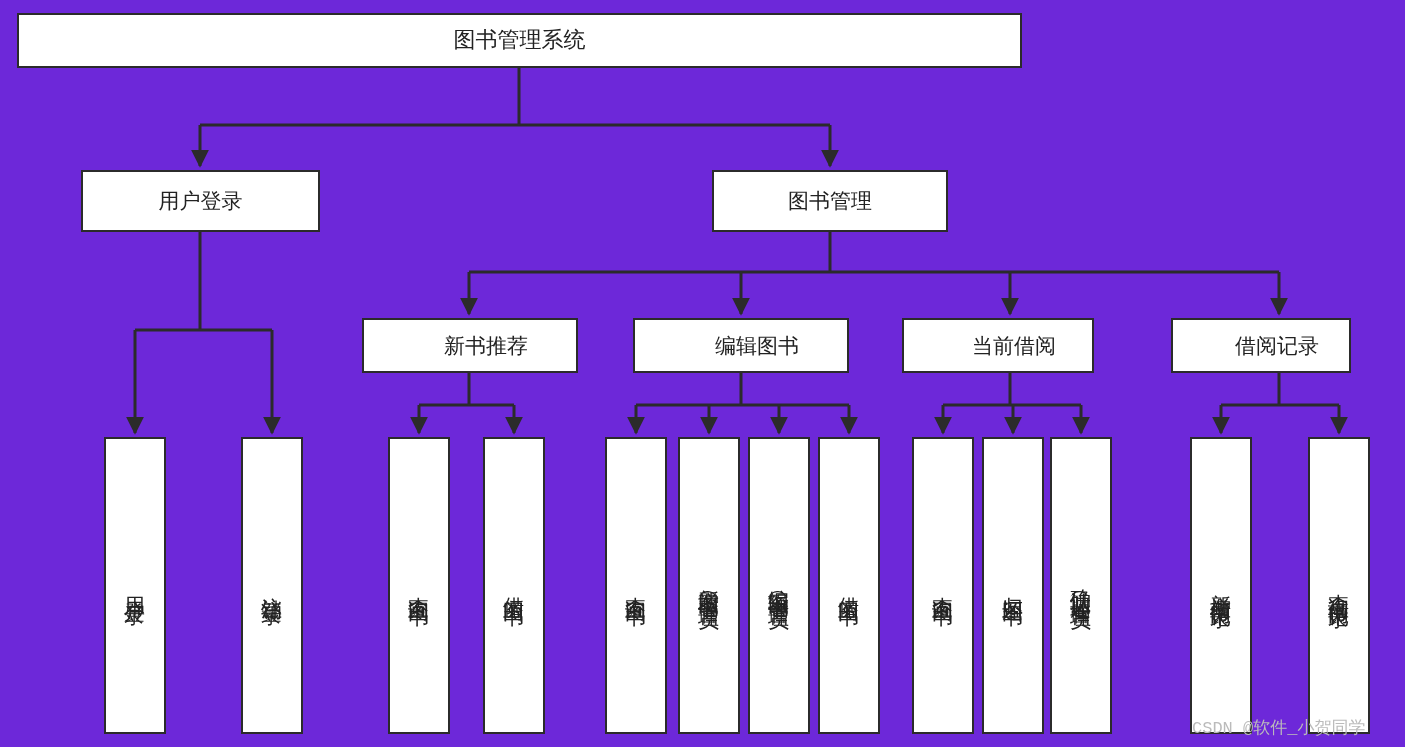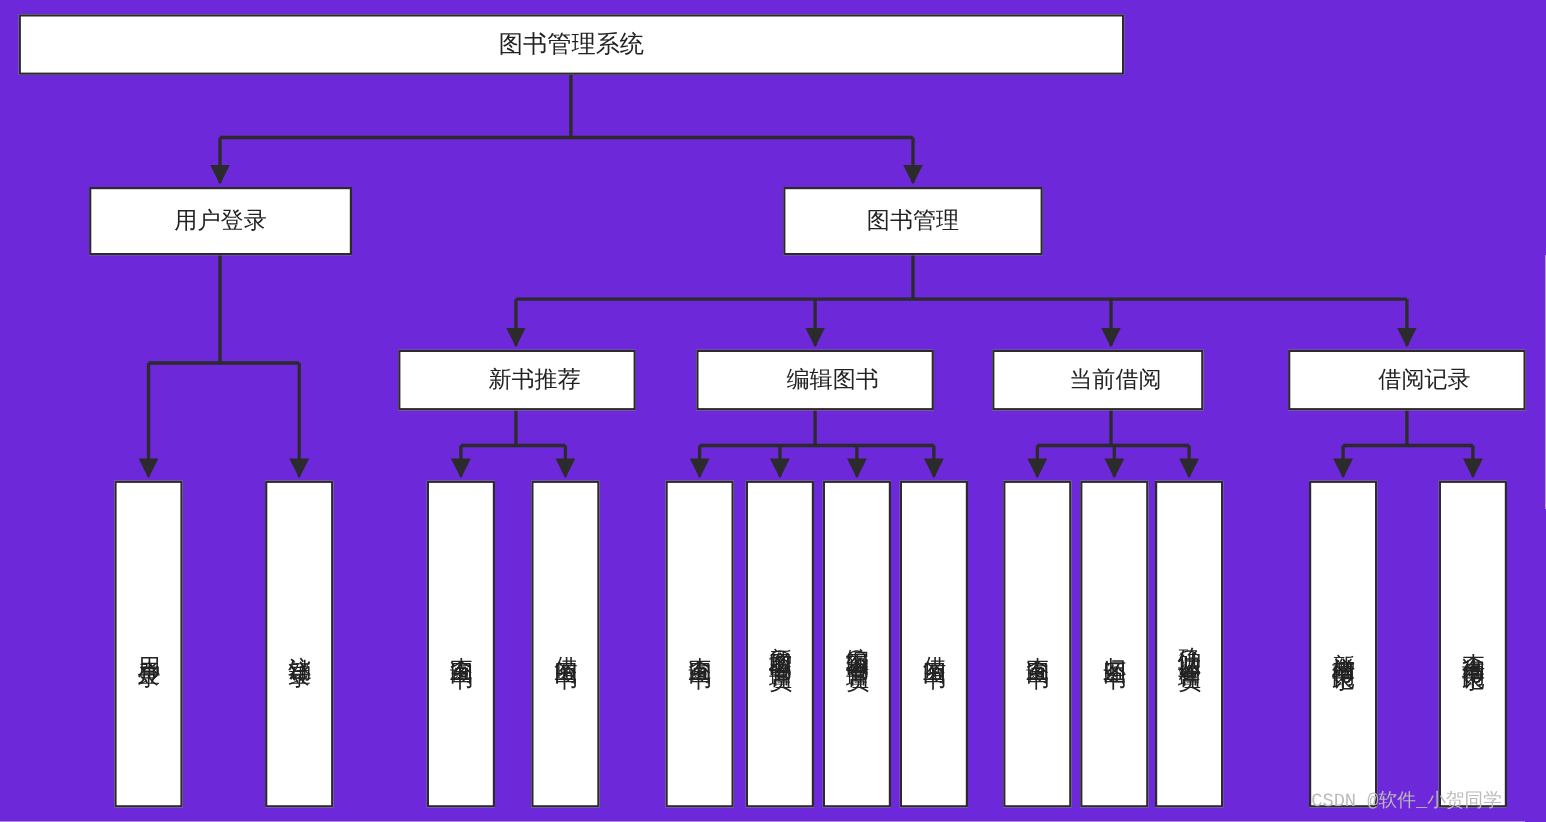--- a/index.html
+++ b/index.html
@@ -131,21 +131,21 @@
 
   <div class="node-box level2" style="left:362px; top:318px; width:216px; height:55px;">
     <span class="node-label">新书推荐</span>
   </div>
   <div class="node-box level2" style="left:633px; top:318px; width:216px; height:55px;">
     <span class="node-label">编辑图书</span>
   </div>
   <div class="node-box level2" style="left:902px; top:318px; width:192px; height:55px;">
     <span class="node-label">当前借阅</span>
   </div>
-  <div class="node-box level2" style="left:1171px; top:318px; width:216px; height:55px;">
+  <div class="node-box level2" style="left:1171px; top:318px; width:180px; height:55px;">
     <span class="node-label">借阅记录</span>
   </div>
 
   <div class="node-box leaf" style="left:104px; top:437px; width:62px; height:297px;">
     <span class="node-label">用户登录</span>
   </div>
   <div class="node-box leaf" style="left:241px; top:437px; width:62px; height:297px;">
     <span class="node-label">注销登录</span>
   </div>
   <div class="node-box leaf" style="left:388px; top:437px; width:62px; height:297px;">

